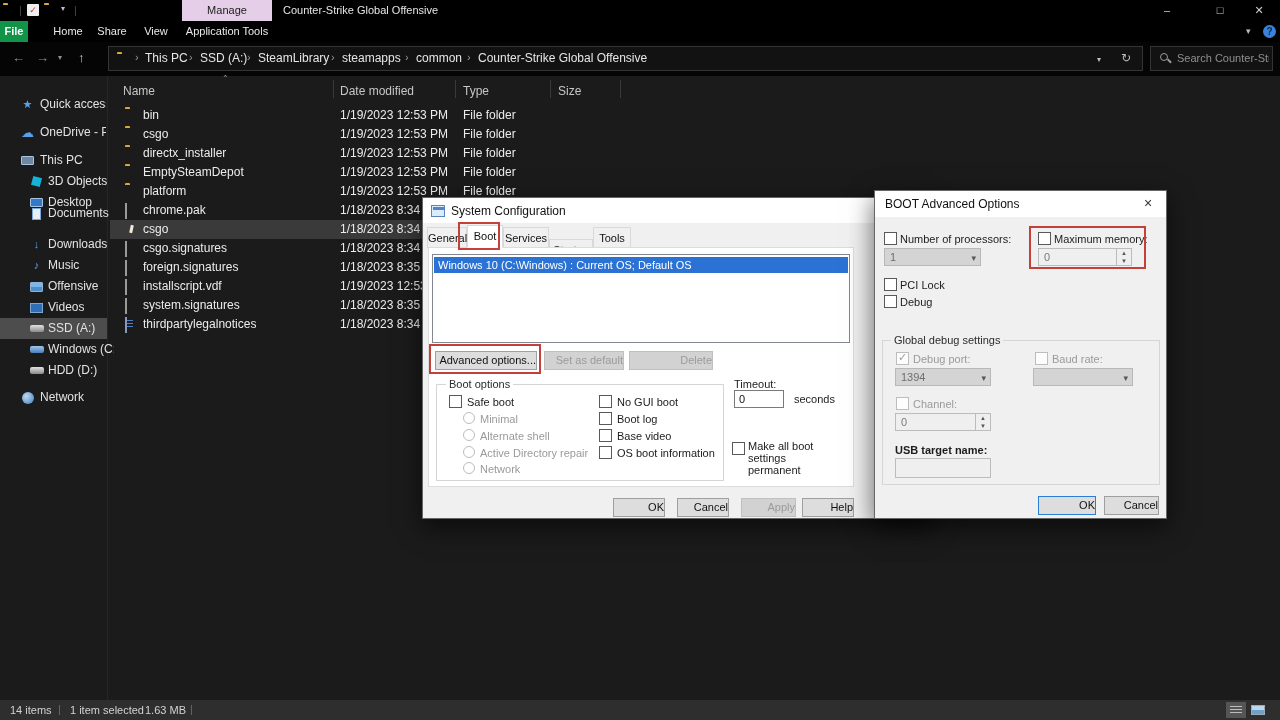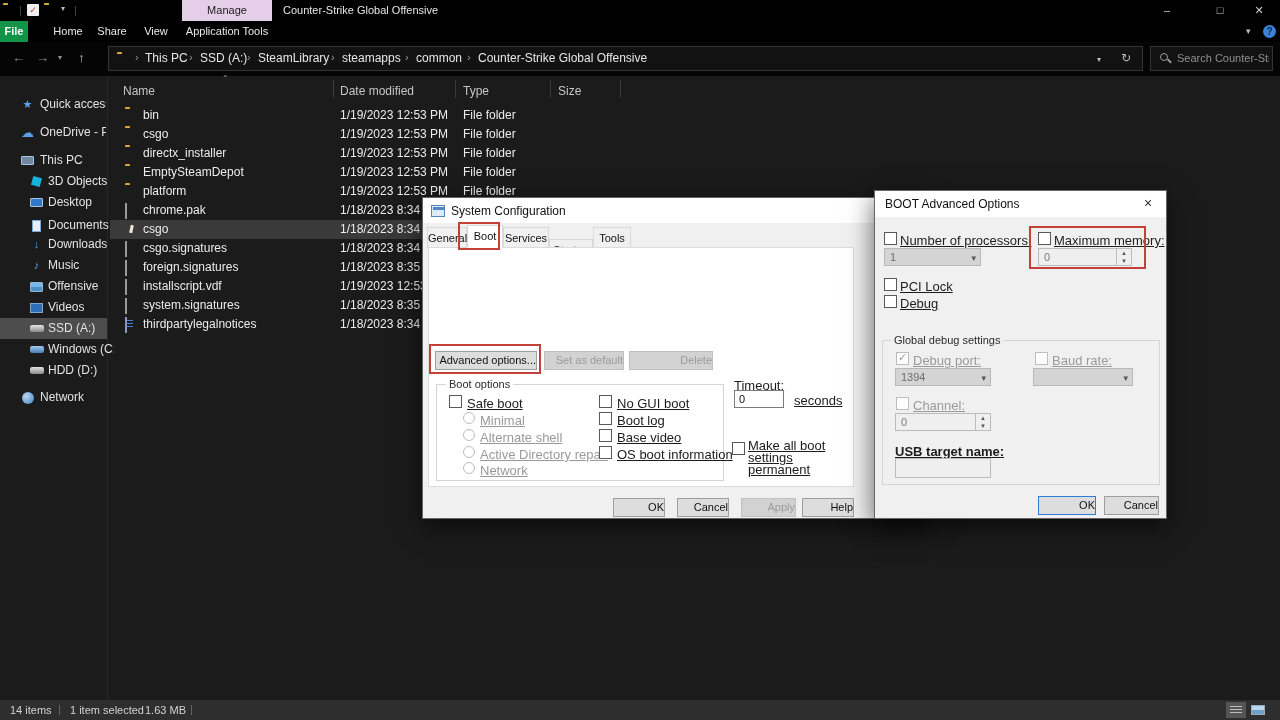--- a/index.html
+++ b/index.html
@@ -91,21 +91,21 @@
   .btn { position:absolute; height:19px; background:#ddd; border:1px solid #9f9f9f; font-size:11px; color:#111; text-align:right; line-height:17px; }
   .btn.dis { background:#d2d2d2; border-color:#c0c0c0; color:#9b9b9b; }
   .btn.def { border:1px solid #2f7cd6; }
   .grp { position:absolute; border:1px solid #d5d5d5; }
   .grp-label { position:absolute; background:inherit; font-size:11px; color:#2b2b2b; background:#fff; padding:0 3px; z-index:2; }
   .grp-label.on-gray { background:#f0f0f0; }
   .cb { position:absolute; width:13px; height:13px; background:#fff; border:1px solid #595959; }
   .cb.dis { border-color:#bdbdbd; background:#fdfdfd; }
   .cb .chk { position:absolute; left:1px; top:-2px; font-size:11px; color:#9a9a9a; }
   .rad { position:absolute; width:12px; height:12px; border-radius:50%; background:#fff; border:1px solid #bdbdbd; }
-  .lbl { position:absolute; font-size:13px; color:#1c1c1c; white-space:nowrap;text-decoration:underline; }
+  .lbl { position:absolute; font-size:11px; color:#1c1c1c; white-space:nowrap; }
   .lbl.dis { color:#9a9a9a; }
   .combo { position:absolute; height:18px; background:#d4d4d4; border:1px solid #b8b8b8; color:#6e6e6e; font-size:11px; line-height:16px; padding-left:5px; }
   .combo .car { position:absolute; right:4px; top:1px; color:#555; font-size:9px; }
   .spin { position:absolute; height:18px; background:#efefef; border:1px solid #bcbcbc; color:#7a7a7a; font-size:11px; line-height:16px; padding-left:5px; }
   .spin .ud { position:absolute; right:0; top:0; bottom:0; width:15px; border-left:1px solid #bcbcbc; font-size:6px; color:#555; text-align:center; line-height:8px; }
   .tbox { position:absolute; background:#fff; border:1px solid #7a7a7a; font-size:11px; color:#111; padding-left:4px; font-family:inherit; }
   .tbox.dis { background:#efefef; border-color:#bcbcbc; }
   .redbox { position:absolute; border:2px solid #c4403a; z-index:60; pointer-events:none; }
   .ic-msconfig { position:absolute; width:14px; height:12px; background:#dcebfa; border:1px solid #5585c0; }
   .ic-msconfig::after { content:""; position:absolute; left:1px; top:1px; width:11px; height:3px; background:#5585c0; }
@@ -190,21 +190,21 @@
           <span class="shp-cube"></span>
         </span>
         <span class="slabel">3D Objects</span>
       </div>
     <div class="sitem lvl1" style="top:116px">
       <span class="si">
           <span class="shp-monitor"></span>
         </span>
         <span class="slabel">Desktop</span>
       </div>
-    <div class="sitem lvl1" style="top:139px">
+    <div class="sitem lvl1" style="top:127px">
       <span class="si">
           <span class="shp-doc"></span>
         </span>
         <span class="slabel">Documents</span>
       </div>
     <div class="sitem lvl1" style="top:158px">
       <span class="si g-blue" style="font-weight:bold">↓</span>
         <span class="slabel">Downloads</span>
       </div>
     <div class="sitem lvl1" style="top:179px">
@@ -346,20 +346,23 @@
       <span class="dlg-close" style="right:4px">×</span>
     </div>
 
     <div class="tab" style="left:4px;top:29px;width:40px">General</div>
     <div class="tab active" style="left:44px;top:29px;width:36px">Boot</div>
     <div class="tab" style="left:80px;top:29px;width:46px">Services</div>
     <div class="tab" style="left:126px;top:41px;width:44px">Startup</div>
     <div class="tab" style="left:170px;top:29px;width:38px">Tools</div>
 
     <div class="tabpage" style="left:5px;top:49px;width:426px;height:240px"></div>
+    <div class="listbox" style="left:9px;top:56px;width:418px;height:89px">
+      <div class="listbox-row-sel">Windows 10 (C:\Windows) : Current OS; Default OS</div>
+    </div>
     <div class="btn" style="left:12px;top:153px;width:102px">Advanced options...</div>
     <div class="btn dis" style="left:121px;top:153px;width:80px">Set as default</div>
     <div class="btn dis" style="left:206px;top:153px;width:84px">Delete</div>
 
     <div class="grp" style="left:13px;top:186px;width:288px;height:97px"></div>
     <span class="grp-label" style="left:23px;top:180px">Boot options</span>
     <span class="cb" style="left:26px;top:197px"></span>
     <span class="lbl" style="left:44px;top:198px">Safe boot</span>
     <span class="rad" style="left:40px;top:214px"></span>
     <span class="lbl dis" style="left:57px;top:215px">Minimal</span>

